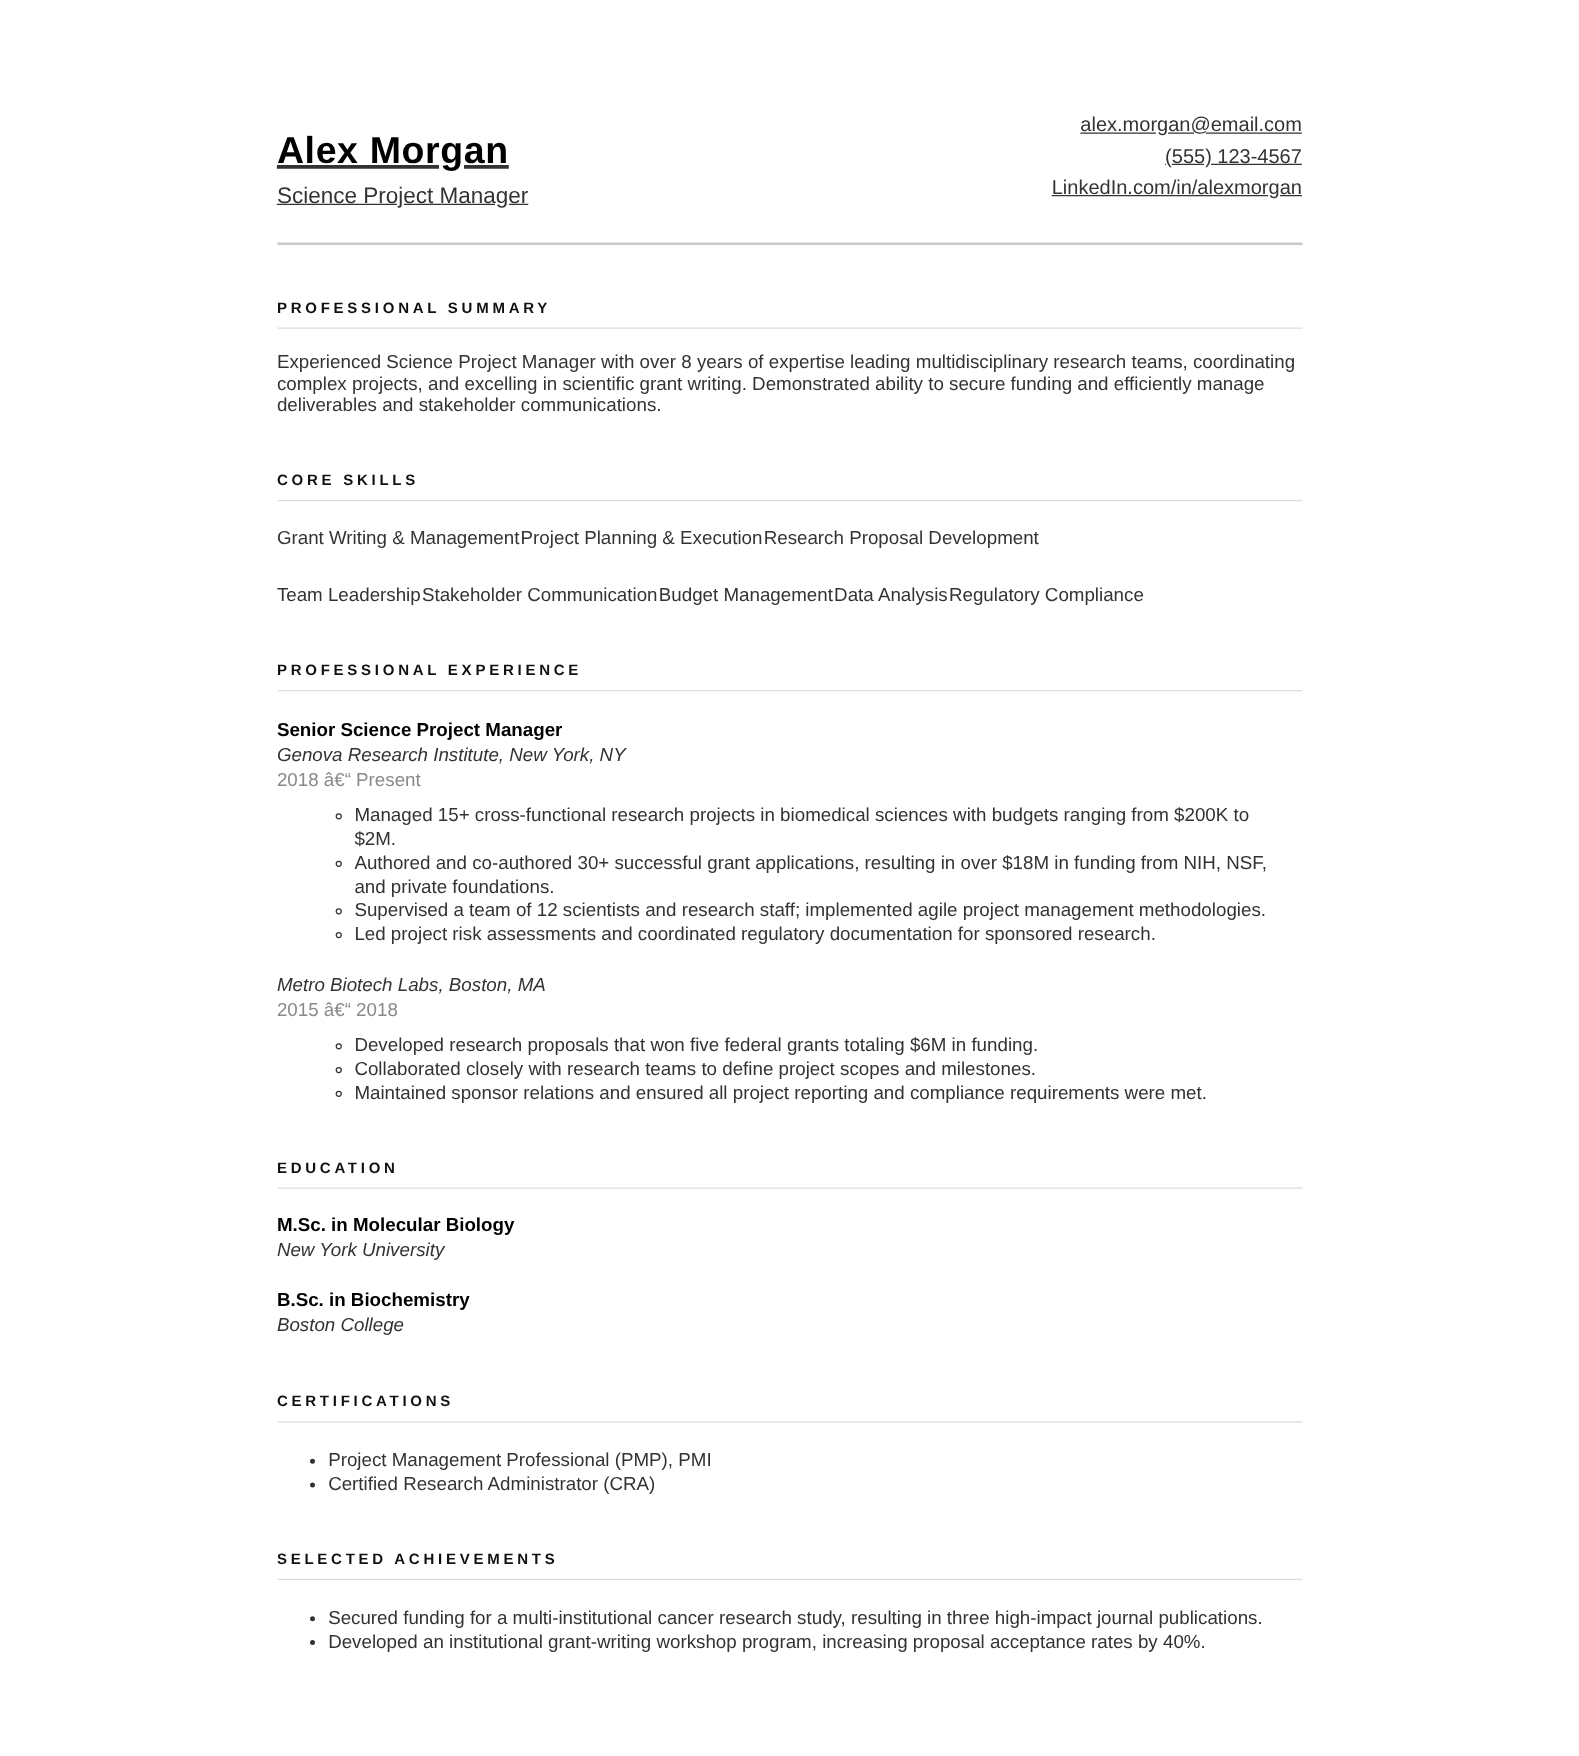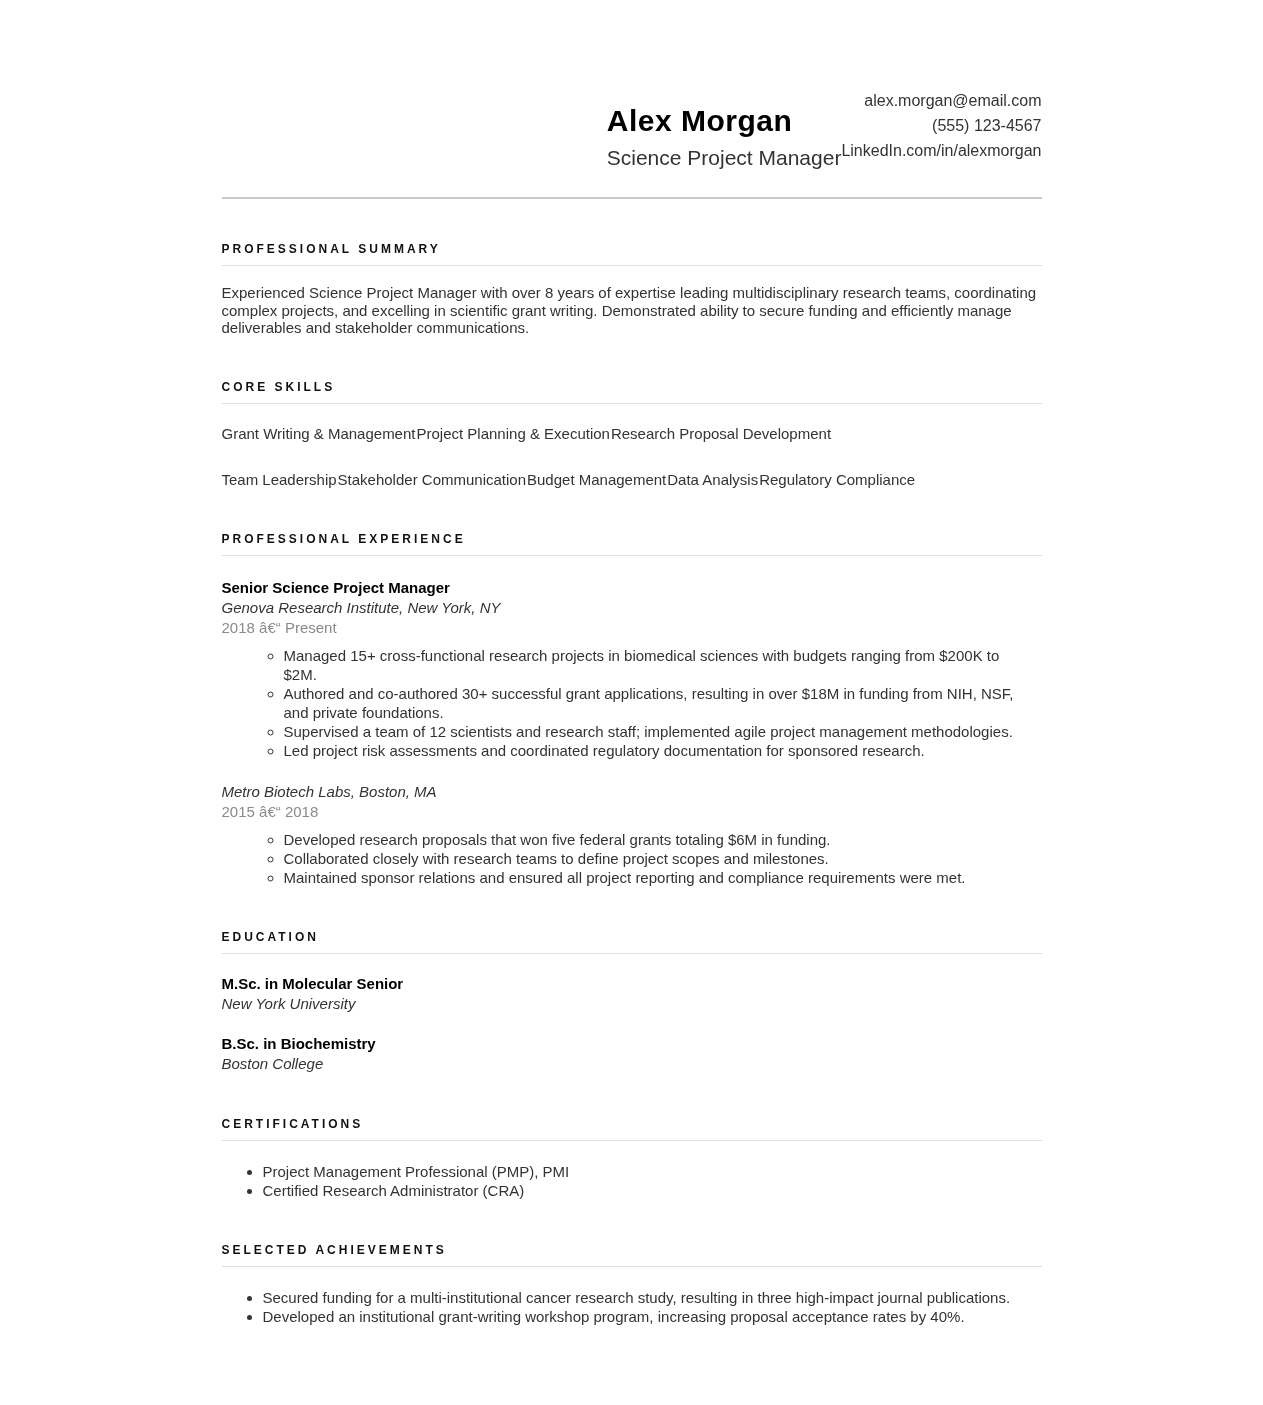--- a/index.html
+++ b/index.html
@@ -18,32 +18,33 @@
   .page {
     width: 820px;
     margin: 0 auto;
     padding-top: 88px;
     padding-bottom: 120px;
   }
 
   
   .resume-header {
     display: flex;
-    justify-content: flex-end;
+    justify-content: space-between;
     align-items: flex-start;
+    text-decoration: underline;
   }
   .person-name {
     font-size: 30px;
     font-weight: bold;
     color: #000000;
     letter-spacing: 0.5px;
     margin: 16px 0 8px 0;
   }
   .person-title {
-    font-size: 21px;
+    font-size: 18px;
     color: #333333;
   }
   .contact-block {
     text-align: right;
     line-height: 25px;
     font-size: 16px;
     color: #333333;
   }
   .header-rule {
     border: none;
@@ -189,21 +190,21 @@
         <li>Collaborated closely with research teams to define project scopes and milestones.</li>
         <li>Maintained sponsor relations and ensured all project reporting and compliance requirements were met.</li>
       </ul>
     </div>
   </section>
 
   <section>
     <h2 class="sec-heading">EDUCATION</h2>
     <hr class="sec-rule">
     <div class="edu-entry">
-      <div class="edu-degree">M.Sc. in Molecular Senior</div>
+      <div class="edu-degree">M.Sc. in Molecular Biology</div>
       <div class="edu-school">New York University</div>
     </div>
     <div class="edu-entry">
       <div class="edu-degree">B.Sc. in Biochemistry</div>
       <div class="edu-school">Boston College</div>
     </div>
   </section>
 
   <section>
     <h2 class="sec-heading">CERTIFICATIONS</h2>

